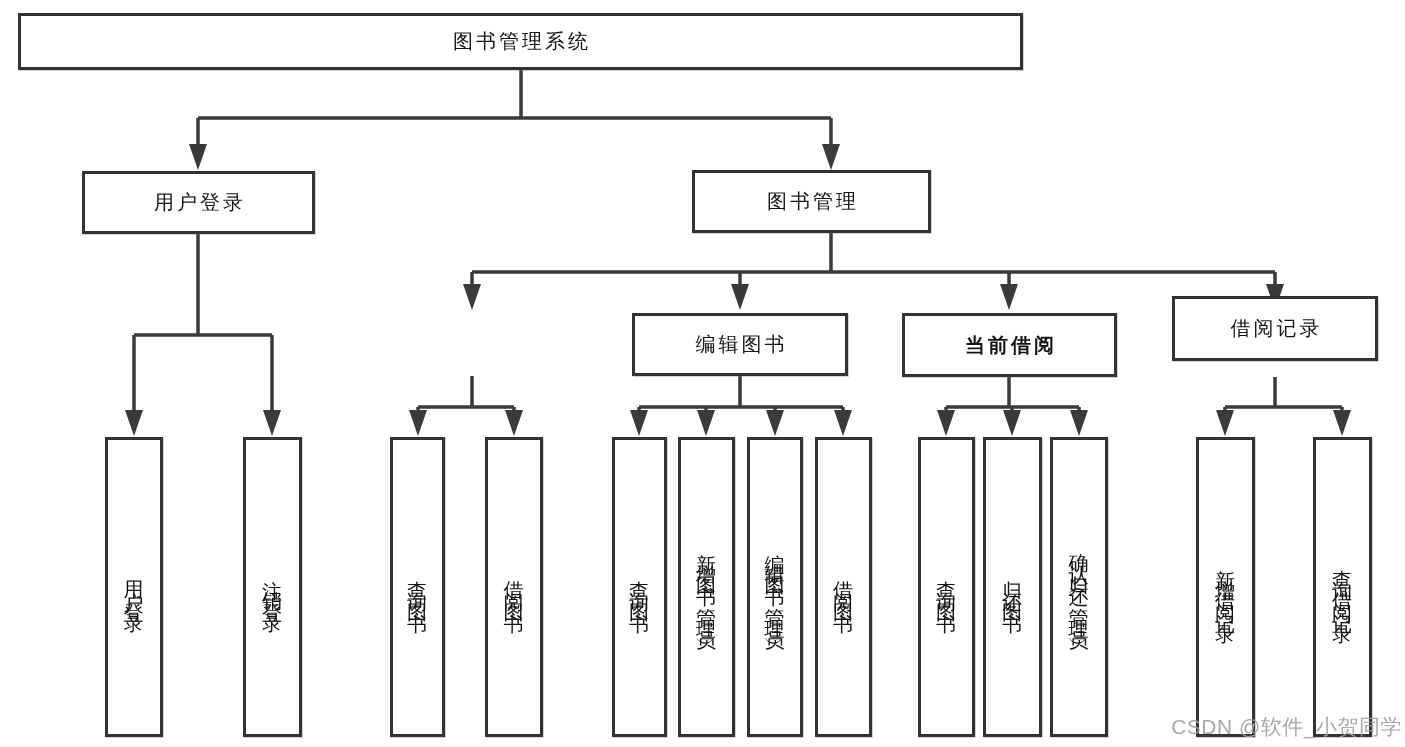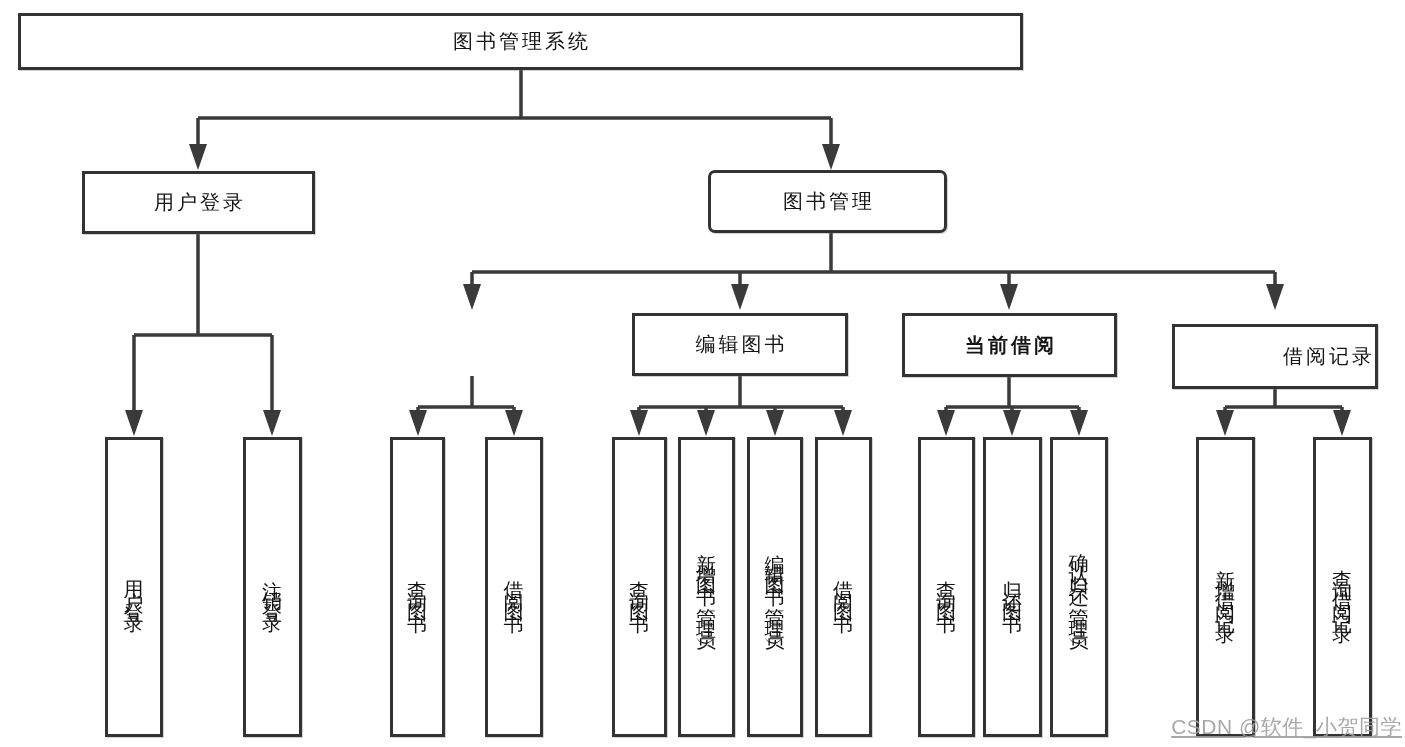--- a/index.html
+++ b/index.html
@@ -41,21 +41,20 @@
   }
   .watermark {
     position: absolute;
     right: 3px;
     bottom: 6px;
     font-size: 21px;
     letter-spacing: 0.5px;
     color: rgba(158,158,158,0.9);
     z-index: 5;
     white-space: nowrap;
-    text-decoration: underline;
   }
 </style>
 </head>
 <body>
 
 <div class="stage">
 
   <svg class="wires" width="1405" height="747" viewBox="0 0 1405 747">
     <path fill="none" stroke="#3a3a3a" stroke-width="3.5" d="M521,70 V118 M198,118 H831 M198,118 V148 M831,118 V148
          M831,233 V272 M472,272 H1275 M472,272 V288 M740,272 V288 M1009,272 V288 M1275,272 V288
@@ -87,31 +86,31 @@
     </g>
   </svg>
 
   <div class="box" style="left:18px; top:13px; width:1005px; height:57px;">
     <span class="hlabel">图书管理系统</span>
   </div>
 
   <div class="box" style="left:82px; top:171px; width:233px; height:63px;">
     <span class="hlabel">用户登录</span>
   </div>
-  <div class="box" style="left:708px; top:170px; width:239px; height:63px;border-radius:7px;">
+  <div class="box" style="left:692px; top:170px; width:239px; height:63px;">
     <span class="hlabel">图书管理</span>
   </div>
 
   <div class="box" style="left:632px; top:313px; width:216px; height:63px;">
     <span class="hlabel">编辑图书</span>
   </div>
   <div class="box" style="left:902px; top:313px; width:215px; height:64px;font-weight:bold;">
     <span class="hlabel">当前借阅</span>
   </div>
-  <div class="box" style="left:1172px; top:324px; width:206px; height:65px;justify-content:flex-end;">
+  <div class="box" style="left:1172px; top:296px; width:206px; height:65px;">
     <span class="hlabel">借阅记录</span>
   </div>
 
   <div class="box v" style="left:105px; width:58px;">
     <span class="vlabel">用户登录</span>
   </div>
   <div class="box v" style="left:243px; width:59px;">
     <span class="vlabel">注销登录</span>
   </div>
 

